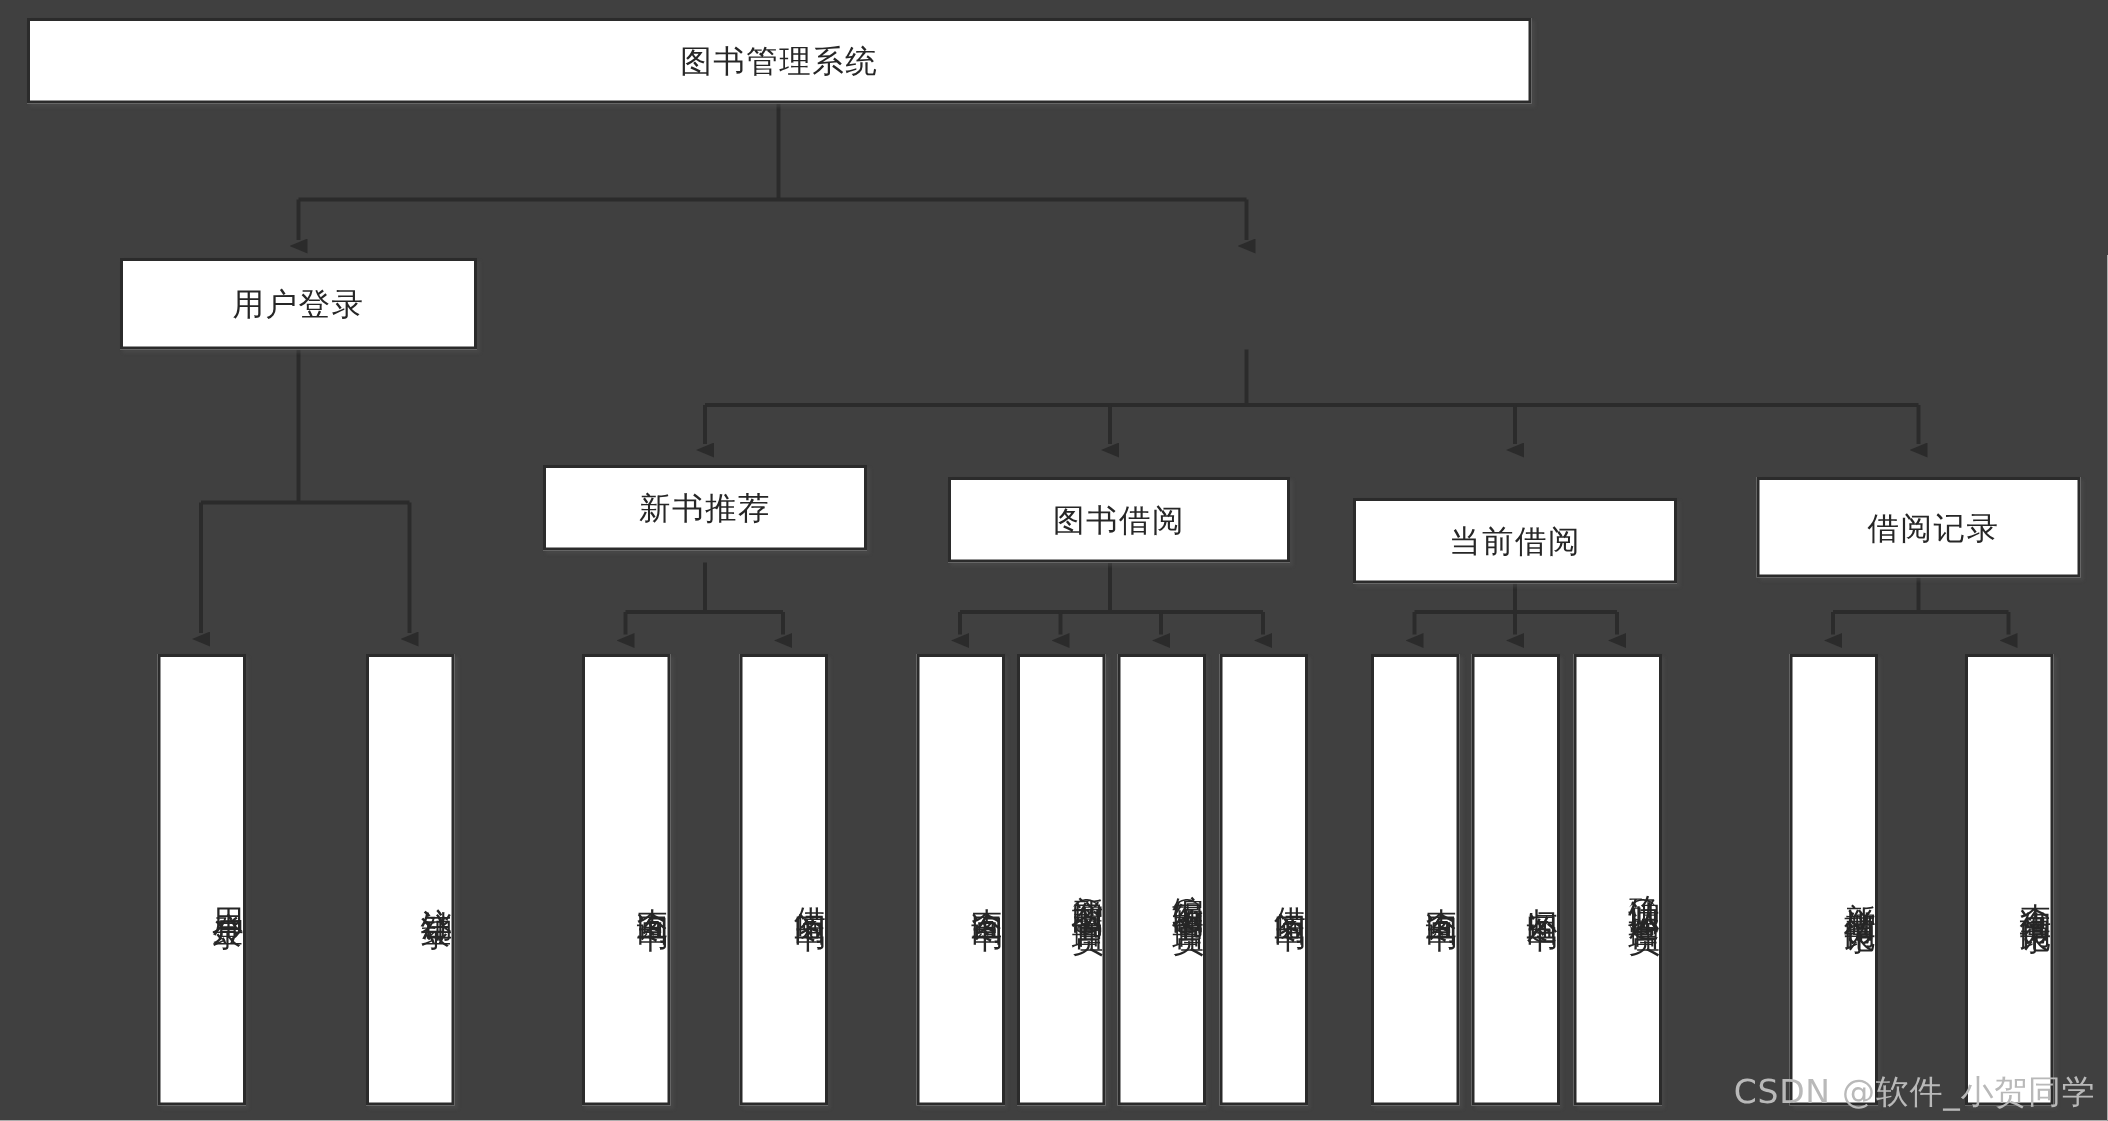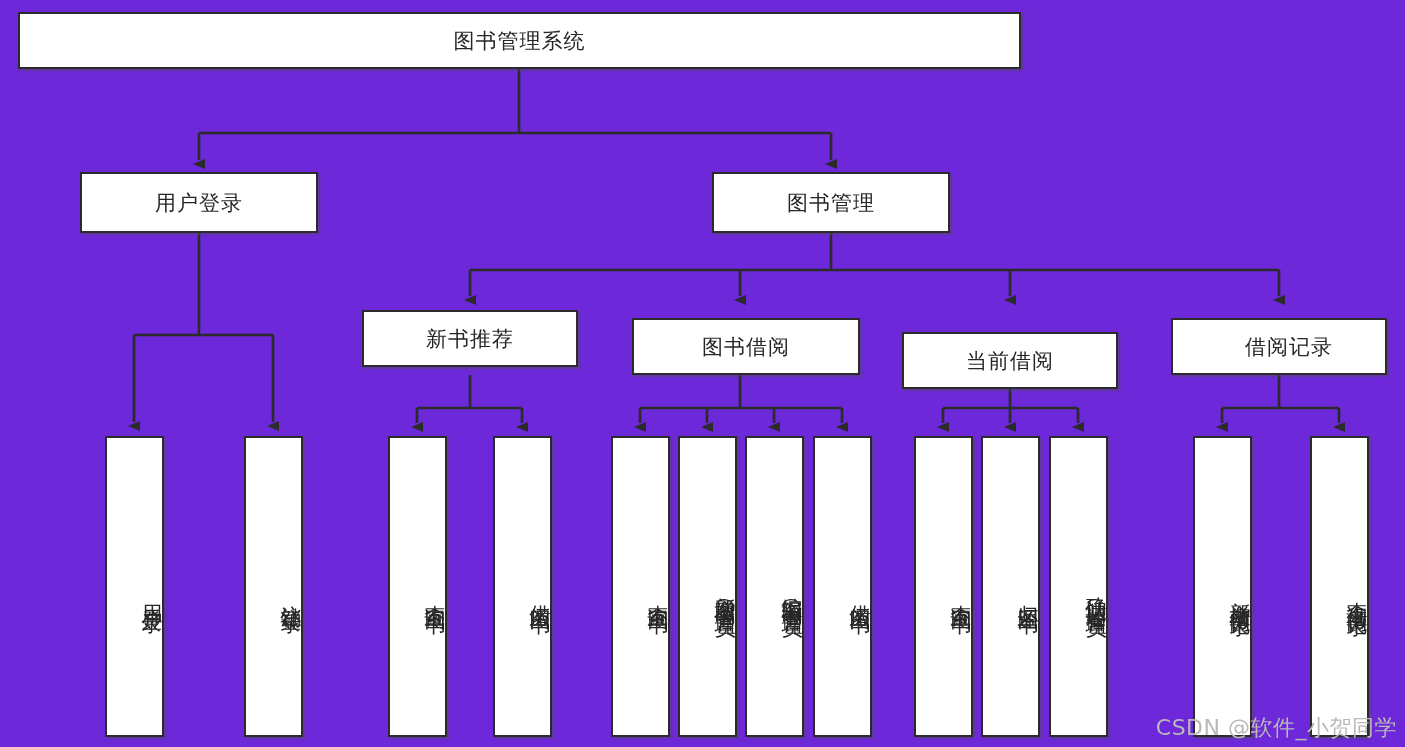--- a/index.html
+++ b/index.html
@@ -7,21 +7,21 @@
     padding: 0;
     background: #ffffff;
   }
   body {
     font-family: "DejaVu Sans", "Liberation Sans", sans-serif;
   }
   #canvas {
     position: relative;
     width: 1405px;
     height: 747px;
-    background: #6d28d9;
+    background: #404040;
     overflow: hidden;
   }
   svg#wires {
     position: absolute;
     left: 0;
     top: 0;
     width: 1405px;
     height: 747px;
     pointer-events: none;
   }
@@ -120,34 +120,31 @@
     </g>
   </svg>
 
   <div class="node horiz" style="left:18px; top:12px; width:1003px; height:57px;">
     <span>图书管理系统</span>
   </div>
 
   <div class="node horiz" style="left:80px; top:172px; width:238px; height:61px;">
     <span>用户登录</span>
   </div>
-  <div class="node horiz" style="left:712px; top:172px; width:238px; height:61px;">
-    <span>图书管理</span>
-  </div>
 
   <div class="node horiz" style="left:362px; top:310px; width:216px; height:57px;">
     <span>新书推荐</span>
   </div>
   <div class="node horiz" style="left:632px; top:318px; width:228px; height:57px;">
     <span>图书借阅</span>
   </div>
   <div class="node horiz" style="left:902px; top:332px; width:216px; height:57px;">
     <span>当前借阅</span>
   </div>
-  <div class="node horiz" style="left:1171px; top:318px; width:216px; height:57px;padding-left:20px;">
+  <div class="node horiz" style="left:1171px; top:318px; width:216px; height:67px;padding-left:20px;">
     <span>借阅记录</span>
   </div>
 
   <div class="node vert" style="left:105px; top:436px; width:59px; height:301px;">
     <span class="vtext">用户登录</span>
   </div>
   <div class="node vert" style="left:244px; top:436px; width:59px; height:301px;">
     <span class="vtext">注销登录</span>
   </div>
 

